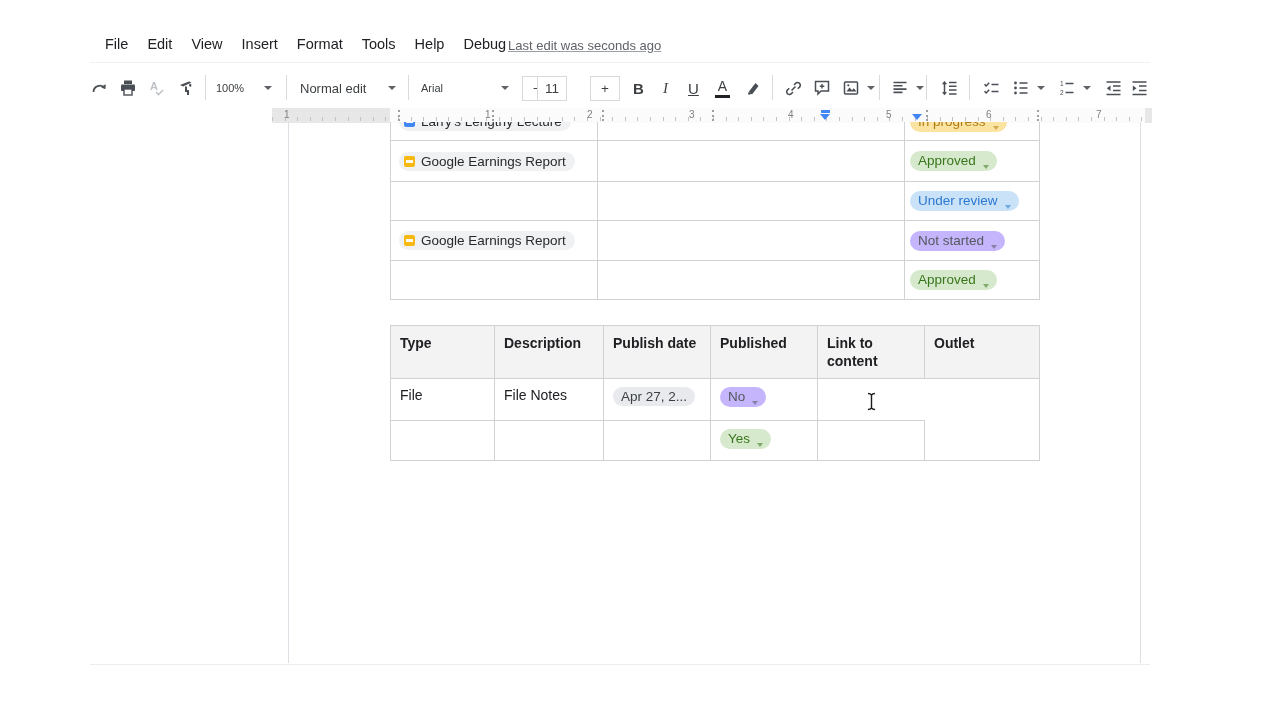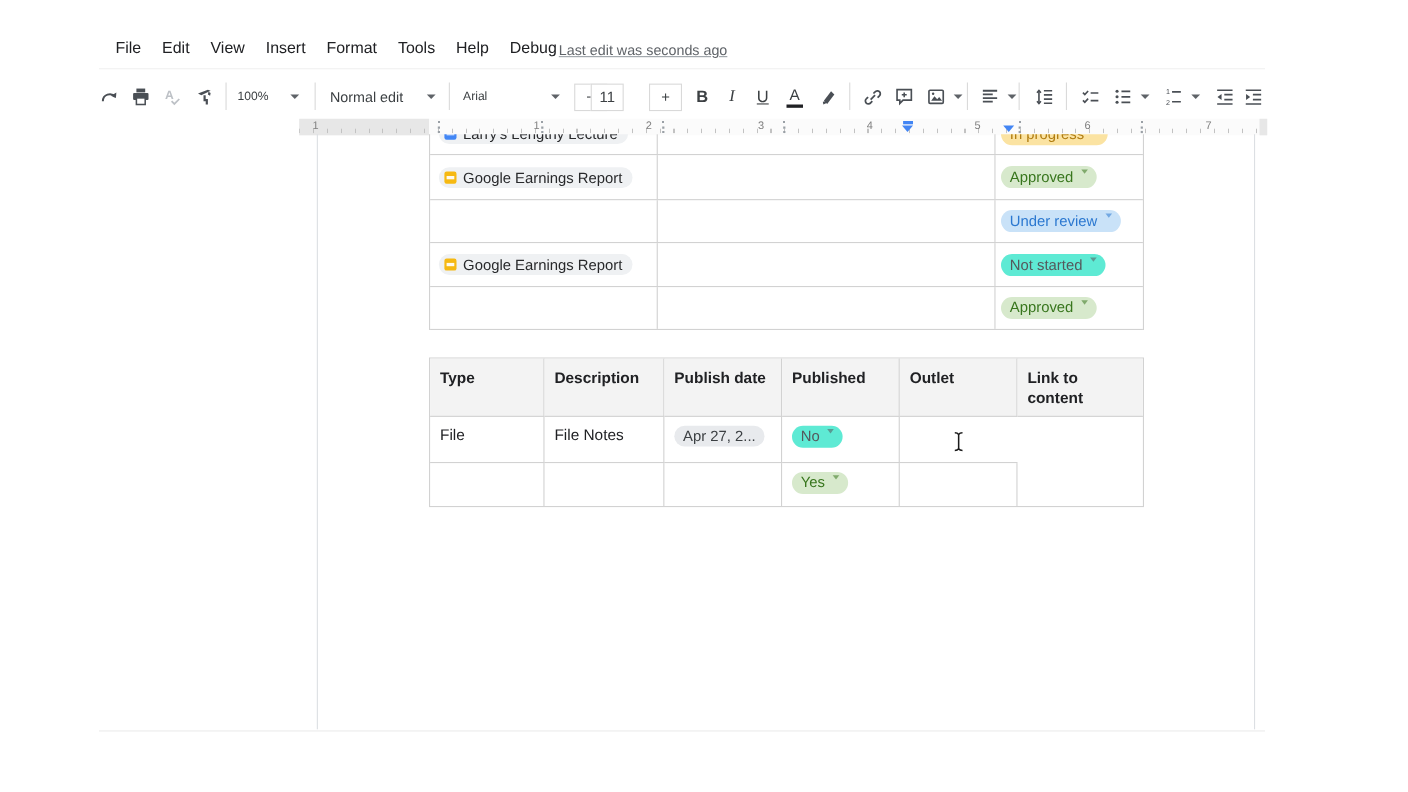--- a/index.html
+++ b/index.html
@@ -47,25 +47,25 @@
   .s-row > .cell.c1 { border-right:1px solid #d2d2d2; padding-left:8px; }
   .s-row > .cell.c2 { border-right:1px solid #d2d2d2; }
   .s-row > .cell.c3 { padding-left:5px; }
 
   
   .chip { display:inline-flex; align-items:center; gap:6px; background:#eff1f3; border-radius:10px; padding:2px 9px 2px 5px; font-size:13.5px; color:#28292b; white-space:nowrap; }
   .chip .doc-ico { width:11px; height:11px; border-radius:2px; position:relative; flex:0 0 auto; }
   .chip .doc-ico.blue { background:#4286f5; }
   .chip .doc-ico.yellow { background:#f6b912; }
   .chip .doc-ico::after { content:""; position:absolute; left:2px; top:4px; width:7px; height:3px; background:rgba(255,255,255,.92); }
-  .badge { display:inline-flex; align-items:flex-start; border-radius:10px; padding:2px 8px 3px 8px; font-size:13.5px; white-space:nowrap; }
+  .badge { display:inline-flex; align-items:flex-end; border-radius:10px; padding:2px 8px 3px 8px; font-size:13.5px; white-space:nowrap; }
   .badge .b-dd { width:0; height:0; border-left:3.5px solid transparent; border-right:3.5px solid transparent; border-top:4px solid currentColor; opacity:.55; margin-left:7px; transform:translateY(1px); }
   .badge.green { background:#d7e9cc; color:#38761d; }
   .badge.blue { background:#c9e2f8; color:#2b78d0; }
-  .badge.gray { background:#5eead4; color:#55585c; }
+  .badge.gray { background:#c4b5fd; color:#55585c; }
   .badge.orange { background:#fbe3a2; color:#b07c10; }
   .date-chip { display:inline-block; background:#e8eaed; border-radius:10px; padding:2px 8px; font-size:13.5px; color:#3c4043; white-space:nowrap; }
 
   
   .content-table { position:absolute; left:390px; top:325px; width:650px; border:1px solid #d2d2d2; }
   .ct-row { display:grid; grid-template-columns:104px 109px 107px 107px 107px 114px; }
   .ct-row > .cell { border-right:1px solid #d2d2d2; border-bottom:1px solid #d2d2d2; padding:8px 6px 6px 9px; font-size:14px; color:#202124; position:relative; }
   .ct-row > .cell:last-child { border-right:none; }
   .ct-row.last > .cell { border-bottom:none; }
   .ct-row.head > .cell { background:#f3f3f3; font-weight:bold; line-height:1.3; height:53px; }
@@ -345,22 +345,22 @@
       </div>
     </div>
   </div>
 
   <div class="content-table">
     <div class="ct-row head">
       <div class="cell">Type</div>
       <div class="cell">Description</div>
       <div class="cell">Publish date</div>
       <div class="cell">Published</div>
+      <div class="cell">Link to content</div>
       <div class="cell">Outlet</div>
-      <div class="cell">Link to content</div>
     </div>
     <div class="ct-row r1">
       <div class="cell">File</div>
       <div class="cell">File Notes</div>
       <div class="cell">
         <span class="date-chip">Apr 27, 2...</span>
       </div>
       <div class="cell">
         <span class="badge gray">
             <span>No</span>

